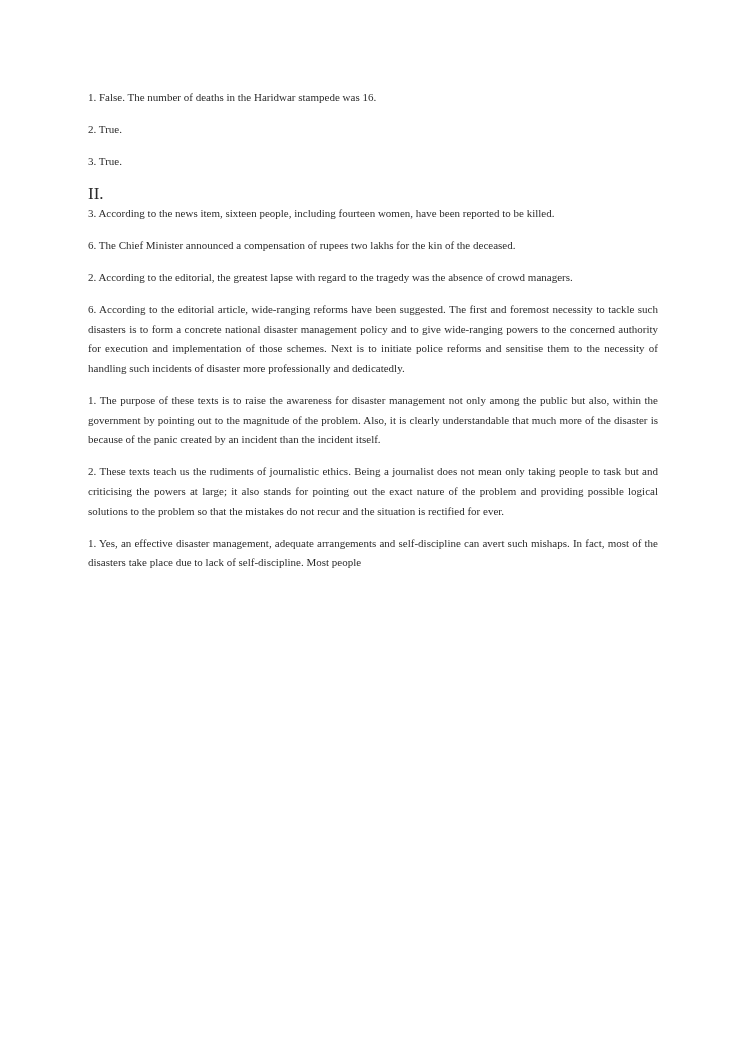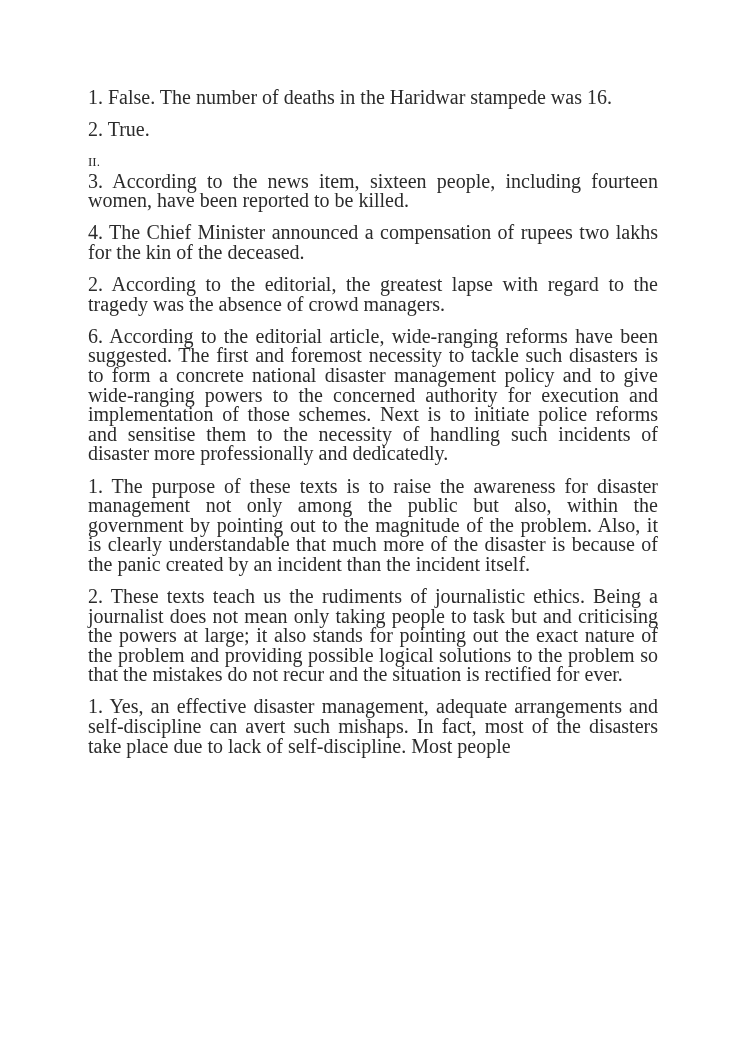--- a/index.html
+++ b/index.html
@@ -19,58 +19,59 @@
     width: 744px;
     height: 1052px;
     background: #ffffff;
     box-sizing: border-box;
     padding: 88px 86px 40px 88px;
   }
   .doc-body {
     width: 570px;
   }
   .para {
-    font-size: 20px;
+    font-size: 11px;
     line-height: 19.6px;
     text-align: justify;
     text-justify: inter-word;
     margin: 0 0 12.5px 0;
     color: #2b2b2b;
     font-family: Liberation Serif, serif;
     -webkit-font-smoothing: antialiased;
   }
   .para:last-child {
     margin-bottom: 0;
   }
   .para.short {
     text-align: left;
   }
   .section-heading {
-    font-size: 13px;
+    font-size: 17px;
     line-height: 19.6px;
     text-align: left;
     margin: 0 0 0 0;
     color: #2b2b2b;
   }
   .gap-before {
     margin-top: 12.5px;
   }
 </style>
 </head>
 <body>
 
 <div class="page">
   <div class="doc-body">
 
     <p class="para short">1. False. The number of deaths in the Haridwar stampede was 16.</p>
     <p class="para short">2. True.</p>
+    <p class="para short">3. True.</p>
 
     <p class="section-heading gap-before">II.</p>
     <p class="para">3. According to the news item, sixteen people, including fourteen women, have been reported to be killed.</p>
-    <p class="para">4. The Chief Minister announced a compensation of rupees two lakhs for the kin of the deceased.</p>
+    <p class="para">6. The Chief Minister announced a compensation of rupees two lakhs for the kin of the deceased.</p>
     <p class="para">2. According to the editorial, the greatest lapse with regard to the tragedy was the absence of crowd managers.</p>
     <p class="para">6. According to the editorial article, wide-ranging reforms have been suggested. The first and foremost necessity to tackle such disasters is to form a concrete national disaster management policy and to give wide-ranging powers to the concerned authority for execution and implementation of those schemes. Next is to initiate police reforms and sensitise them to the necessity of handling such incidents of disaster more professionally and dedicatedly.</p>
 
     <p class="para">1. The purpose of these texts is to raise the awareness for disaster management not only among the public but also, within the government by pointing out to the magnitude of the problem. Also, it is clearly understandable that much more of the disaster is because of the panic created by an incident than the incident itself.</p>
     <p class="para">2. These texts teach us the rudiments of journalistic ethics. Being a journalist does not mean only taking people to task but and criticising the powers at large; it also stands for pointing out the exact nature of the problem and providing possible logical solutions to the problem so that the mistakes do not recur and the situation is rectified for ever.</p>
     <p class="para">1. Yes, an effective disaster management, adequate arrangements and self-discipline can avert such mishaps. In fact, most of the disasters take place due to lack of self-discipline. Most people</p>
 
   </div>
 </div>
 

